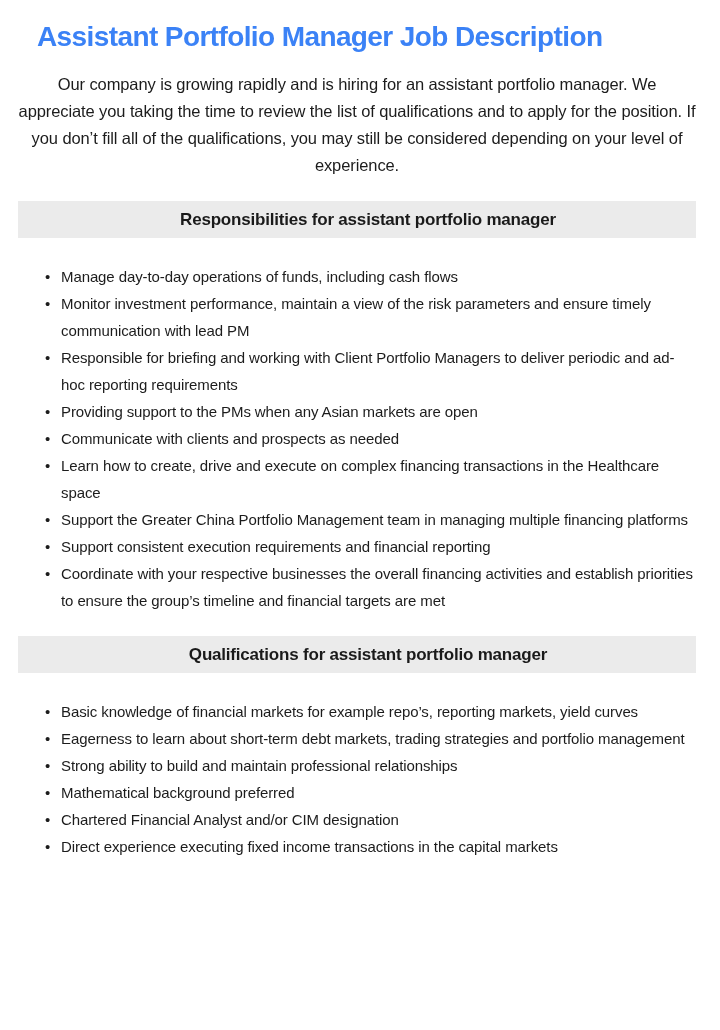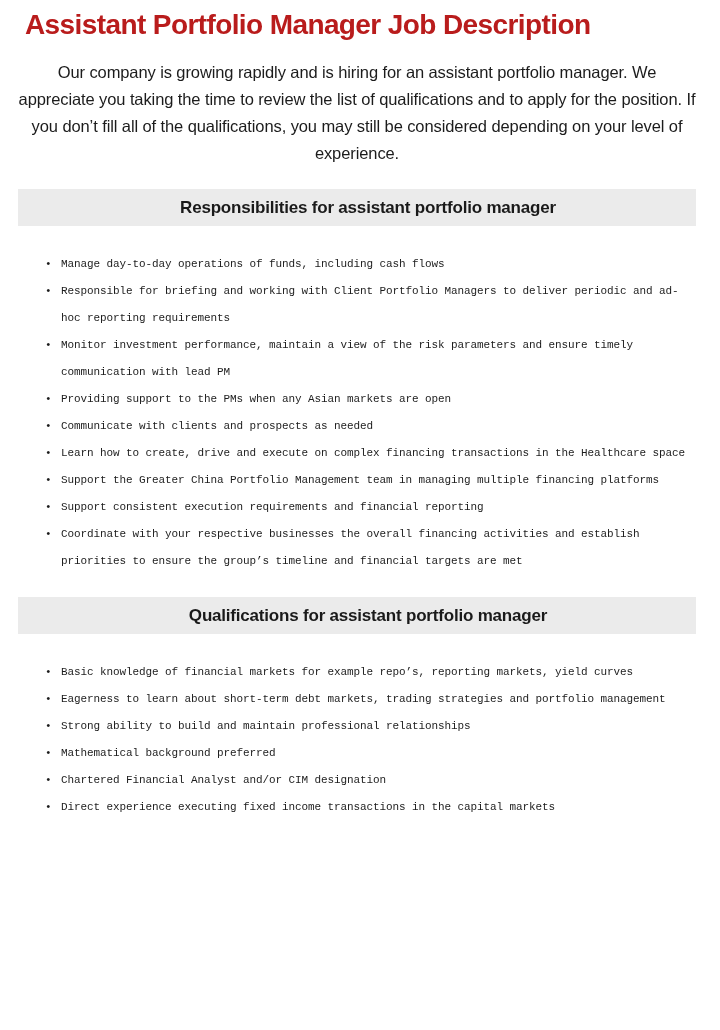--- a/index.html
+++ b/index.html
@@ -12,27 +12,27 @@
     background: #ffffff;
     font-family: "Liberation Sans", sans-serif;
     color: #1c1c1c;
     overflow: hidden;
   }
   .page {
     width: 720px;
     box-sizing: border-box;
   }
   h1.doc-title {
-    margin: 0;
+    margin: 12px;
     padding: 7px 10px 0 25px;
     font-size: 28px;
     line-height: 35px;
     font-weight: bold;
     letter-spacing: -0.6px;
-    color: #b91c1c;
+    color: #3b82f6;
   }
   p.intro {
     margin: 17px 24px 0 18px;
     font-size: 16.5px;
     line-height: 27px;
     letter-spacing: -0.1px;
     text-align: center;
   }
   .section-bar {
     box-sizing: border-box;
@@ -44,24 +44,23 @@
     line-height: 37px;
     padding-left: 22px;
     letter-spacing: -0.2px;
     color: #1a1a1a;
     text-align: center;
   }
   ul.bullets {
     list-style: none;
     margin: 25px 24px 0 18px;
     padding: 0;
-    font-size: 11px;
+    font-size: 15px;
     line-height: 27px;
     letter-spacing: -0.1px;
-    font-family: Liberation Mono, monospace;
   }
   ul.bullets li {
     position: relative;
     padding-left: 43px;
   }
   ul.bullets li::before {
     content: "\2022";
     position: absolute;
     left: 27px;
     top: 0;
@@ -76,22 +75,22 @@
   <h1 class="doc-title">Assistant Portfolio Manager Job Description</h1>
 
   <p class="intro">Our company is growing rapidly and is hiring for an assistant portfolio manager. We appreciate you taking the time to review the list of qualifications and to apply for the position. If you don’t fill all of the qualifications, you may still be considered depending on your level of experience.</p>
 
   <div class="section-bar">
     <span>Responsibilities for assistant portfolio manager</span>
   </div>
 
   <ul class="bullets">
     <li>Manage day-to-day operations of funds, including cash flows</li>
+    <li>Monitor investment performance, maintain a view of the risk parameters and ensure timely communication with lead PM</li>
     <li>Responsible for briefing and working with Client Portfolio Managers to deliver periodic and ad-hoc reporting requirements</li>
-    <li>Monitor investment performance, maintain a view of the risk parameters and ensure timely communication with lead PM</li>
     <li>Providing support to the PMs when any Asian markets are open</li>
     <li>Communicate with clients and prospects as needed</li>
     <li>Learn how to create, drive and execute on complex financing transactions in the Healthcare space</li>
     <li>Support the Greater China Portfolio Management team in managing multiple financing platforms</li>
     <li>Support consistent execution requirements and financial reporting</li>
     <li>Coordinate with your respective businesses the overall financing activities and establish priorities to ensure the group’s timeline and financial targets are met</li>
   </ul>
 
   <div class="section-bar">
     <span>Qualifications for assistant portfolio manager</span>

